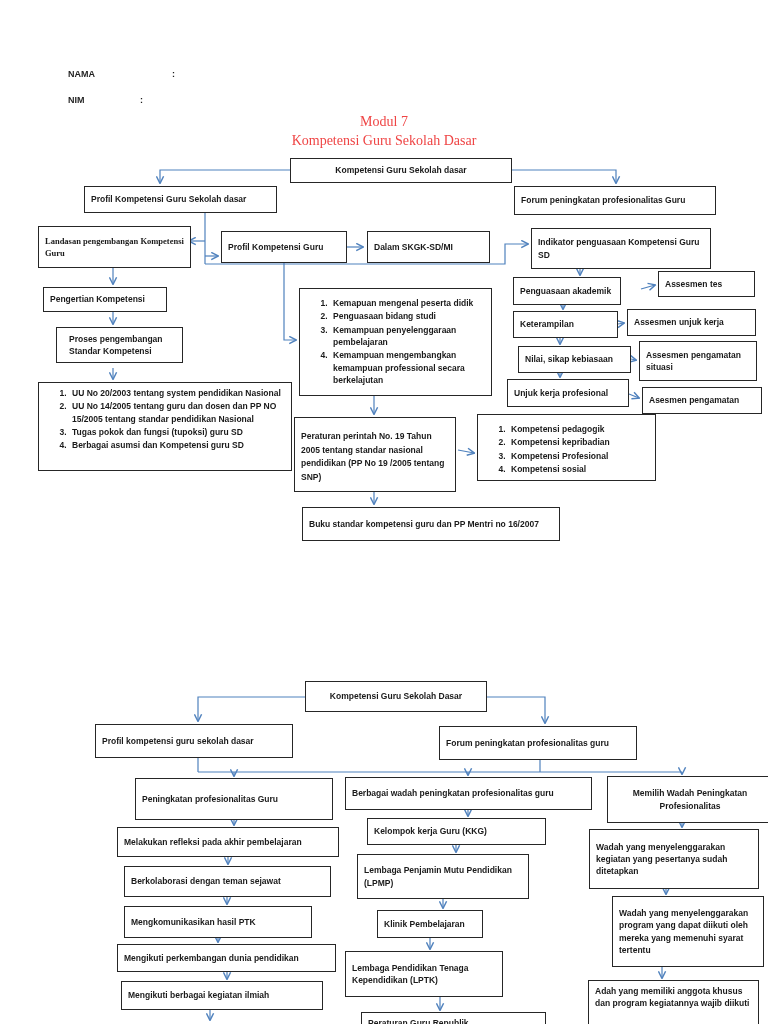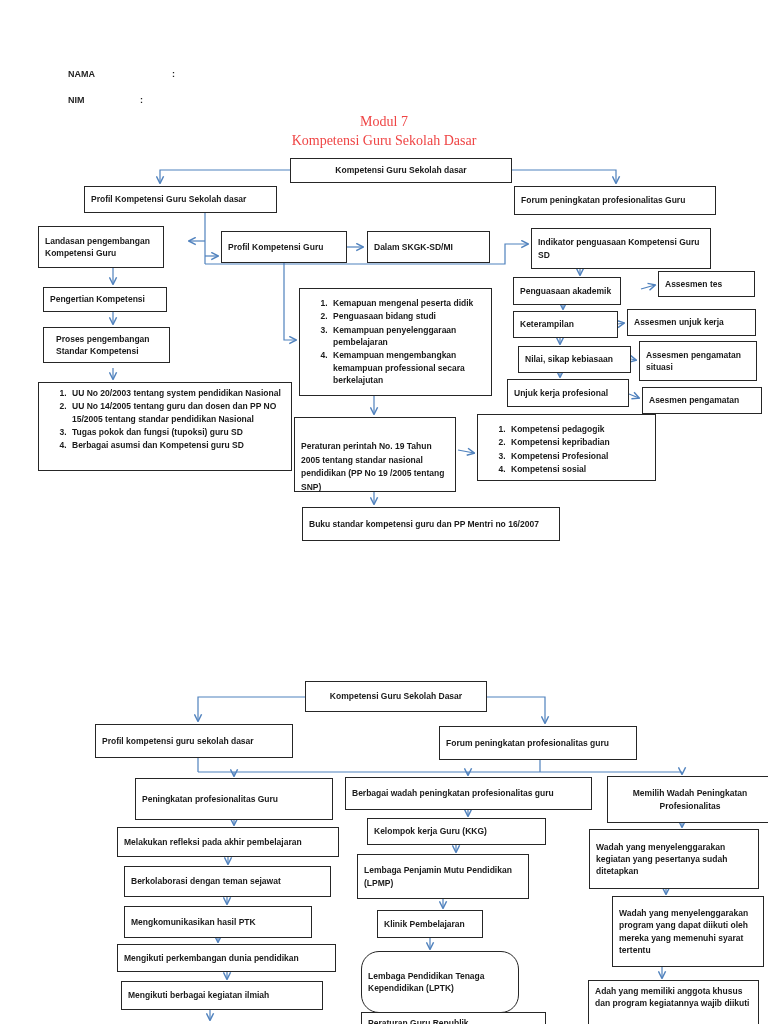--- a/index.html
+++ b/index.html
@@ -94,26 +94,26 @@
 </div>
 
 <div id="doc-title">
   <div>Modul 7</div>
   <div>Kompetensi Guru Sekolah Dasar</div>
 </div>
 
 <div class="node center" style="left:290px;top:158px;width:222px;height:25px;">Kompetensi Guru Sekolah dasar</div>
 <div class="node" style="left:84px;top:186px;width:193px;height:27px;">Profil Kompetensi Guru Sekolah dasar</div>
 <div class="node" style="left:514px;top:186px;width:202px;height:29px;">Forum peningkatan profesionalitas Guru</div>
-<div class="node" style="left:38px;top:226px;width:126px;height:42px;">Landasan pengembangan Kompetensi Guru</div>
+<div class="node" style="left:38px;top:226px;width:153px;height:42px;font-family:Liberation Serif, serif;">Landasan pengembangan Kompetensi Guru</div>
 <div class="node" style="left:221px;top:231px;width:126px;height:32px;">Profil Kompetensi Guru</div>
 <div class="node" style="left:367px;top:231px;width:123px;height:32px;">Dalam SKGK-SD/MI</div>
 <div class="node" style="left:531px;top:228px;width:180px;height:41px;">Indikator penguasaan Kompetensi Guru SD</div>
 <div class="node" style="left:43px;top:287px;width:124px;height:25px;">Pengertian Kompetensi</div>
-<div class="node" style="left:43px;top:327px;width:127px;height:36px;padding-left:12px;">Proses pengembangan Standar Kompetensi</div>
+<div class="node" style="left:56px;top:327px;width:127px;height:36px;padding-left:12px;">Proses pengembangan Standar Kompetensi</div>
 
 <div class="node top" style="left:38px;top:382px;width:254px;height:89px;">
   <ol class="nlist">
     <li>UU No 20/2003 tentang system pendidikan Nasional</li>
     <li>UU No 14/2005 tentang guru dan dosen dan PP NO 15/2005 tentang standar pendidikan Nasional</li>
     <li>Tugas pokok dan fungsi (tupoksi) guru SD</li>
     <li>Berbagai asumsi dan Kompetensi guru SD</li>
   </ol>
 </div>
 
@@ -137,38 +137,38 @@
 
 <div class="node top" style="left:477px;top:414px;width:179px;height:67px;padding-top:8px;">
   <ol class="nlist">
     <li>Kompetensi pedagogik</li>
     <li>Kompetensi kepribadian</li>
     <li>Kompetensi Profesional</li>
     <li>Kompetensi sosial</li>
   </ol>
 </div>
 
-<div class="node top" style="left:294px;top:417px;width:162px;height:75px;padding-top:22px;line-height:1.6;">Peraturan perintah No. 19 Tahun 2005 tentang standar nasional pendidikan (PP No 19 /2005 tentang SNP)</div>
+<div class="node top" style="left:294px;top:417px;width:162px;height:75px;padding-top:12px;line-height:1.6;">Peraturan perintah No. 19 Tahun 2005 tentang standar nasional pendidikan (PP No 19 /2005 tentang SNP)</div>
 <div class="node" style="left:302px;top:507px;width:258px;height:34px;">Buku standar kompetensi guru dan PP Mentri no 16/2007</div>
 
 <div class="node center" style="left:305px;top:681px;width:182px;height:31px;">Kompetensi Guru Sekolah Dasar</div>
 <div class="node" style="left:95px;top:724px;width:198px;height:34px;">Profil kompetensi guru sekolah dasar</div>
 <div class="node" style="left:439px;top:726px;width:198px;height:34px;">Forum peningkatan profesionalitas guru</div>
 
 <div class="node" style="left:135px;top:778px;width:198px;height:42px;">Peningkatan profesionalitas Guru</div>
 <div class="node" style="left:345px;top:777px;width:247px;height:33px;">Berbagai wadah peningkatan profesionalitas guru</div>
 <div class="node" style="left:607px;top:776px;width:166px;height:47px;text-align:center;">Memilih Wadah Peningkatan Profesionalitas</div>
 
 <div class="node" style="left:117px;top:827px;width:222px;height:30px;">Melakukan refleksi pada akhir pembelajaran</div>
 <div class="node" style="left:124px;top:866px;width:207px;height:31px;">Berkolaborasi dengan teman sejawat</div>
 <div class="node" style="left:124px;top:906px;width:188px;height:32px;text-align:right;">Mengkomunikasikan hasil PTK</div>
 <div class="node" style="left:117px;top:944px;width:219px;height:28px;">Mengikuti perkembangan dunia pendidikan</div>
 <div class="node" style="left:121px;top:981px;width:202px;height:29px;">Mengikuti berbagai kegiatan ilmiah</div>
 
 <div class="node" style="left:367px;top:818px;width:179px;height:27px;">Kelompok kerja Guru (KKG)</div>
 <div class="node" style="left:357px;top:854px;width:172px;height:45px;">Lembaga Penjamin Mutu Pendidikan (LPMP)</div>
 <div class="node" style="left:377px;top:910px;width:106px;height:28px;">Klinik Pembelajaran</div>
-<div class="node" style="left:361px;top:951px;width:158px;height:62px;border-radius:18px;">Lembaga Pendidikan Tenaga Kependidikan (LPTK)</div>
+<div class="node" style="left:345px;top:951px;width:158px;height:46px;">Lembaga Pendidikan Tenaga Kependidikan (LPTK)</div>
 <div class="node top" style="left:361px;top:1012px;width:185px;height:40px;">Peraturan Guru Republik</div>
 
 <div class="node" style="left:589px;top:829px;width:170px;height:60px;">Wadah yang menyelenggarakan kegiatan yang pesertanya sudah ditetapkan</div>
 <div class="node" style="left:612px;top:896px;width:152px;height:71px;">Wadah yang menyelenggarakan program yang dapat diikuti oleh mereka yang memenuhi syarat tertentu</div>
 <div class="node top" style="left:588px;top:980px;width:171px;height:56px;">Adah yang memiliki anggota khusus dan program kegiatannya wajib diikuti</div>
 
 </body></html>

